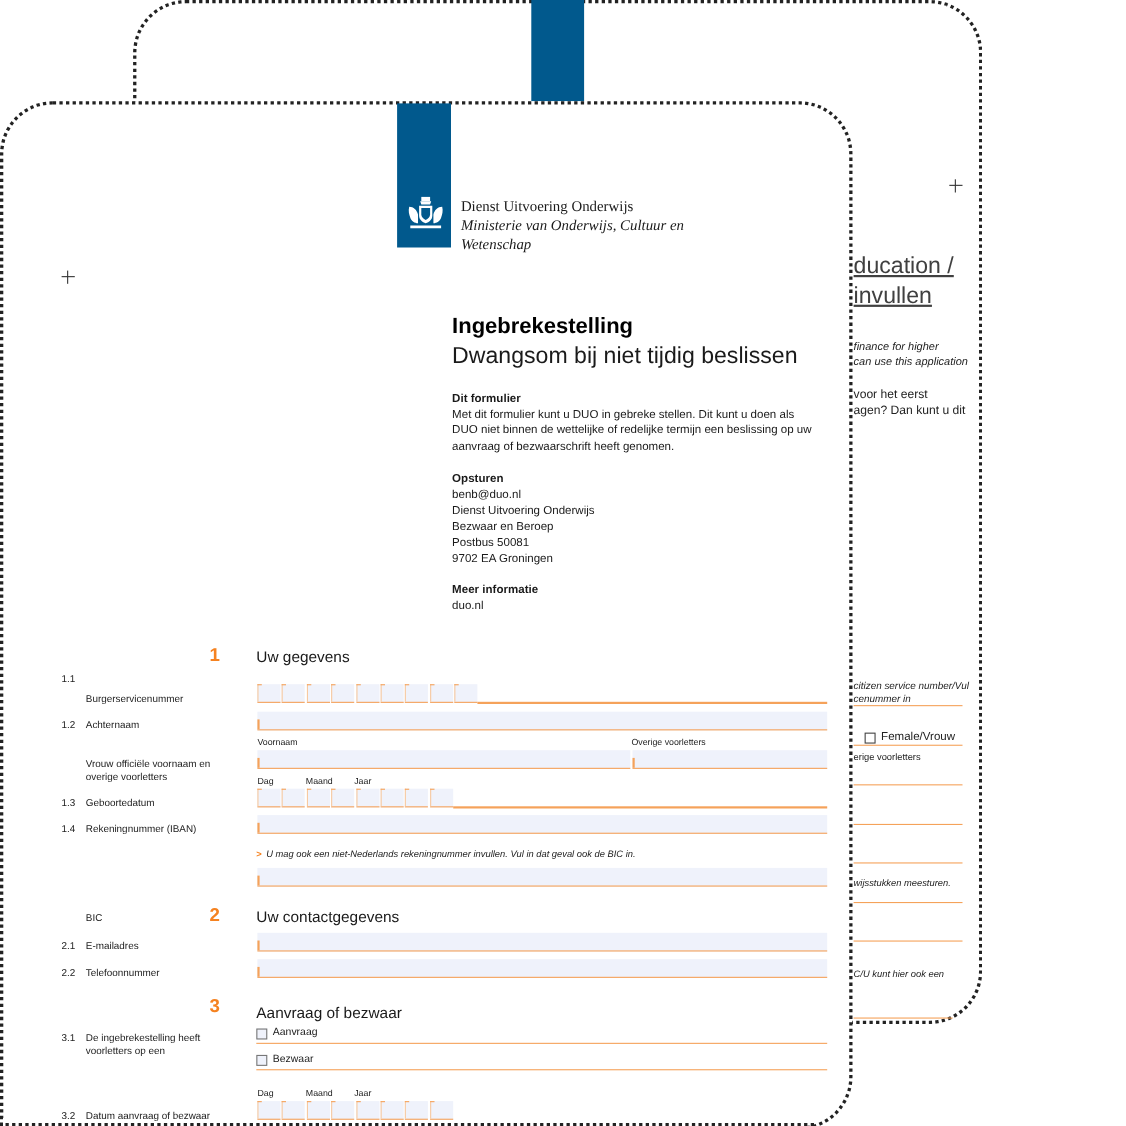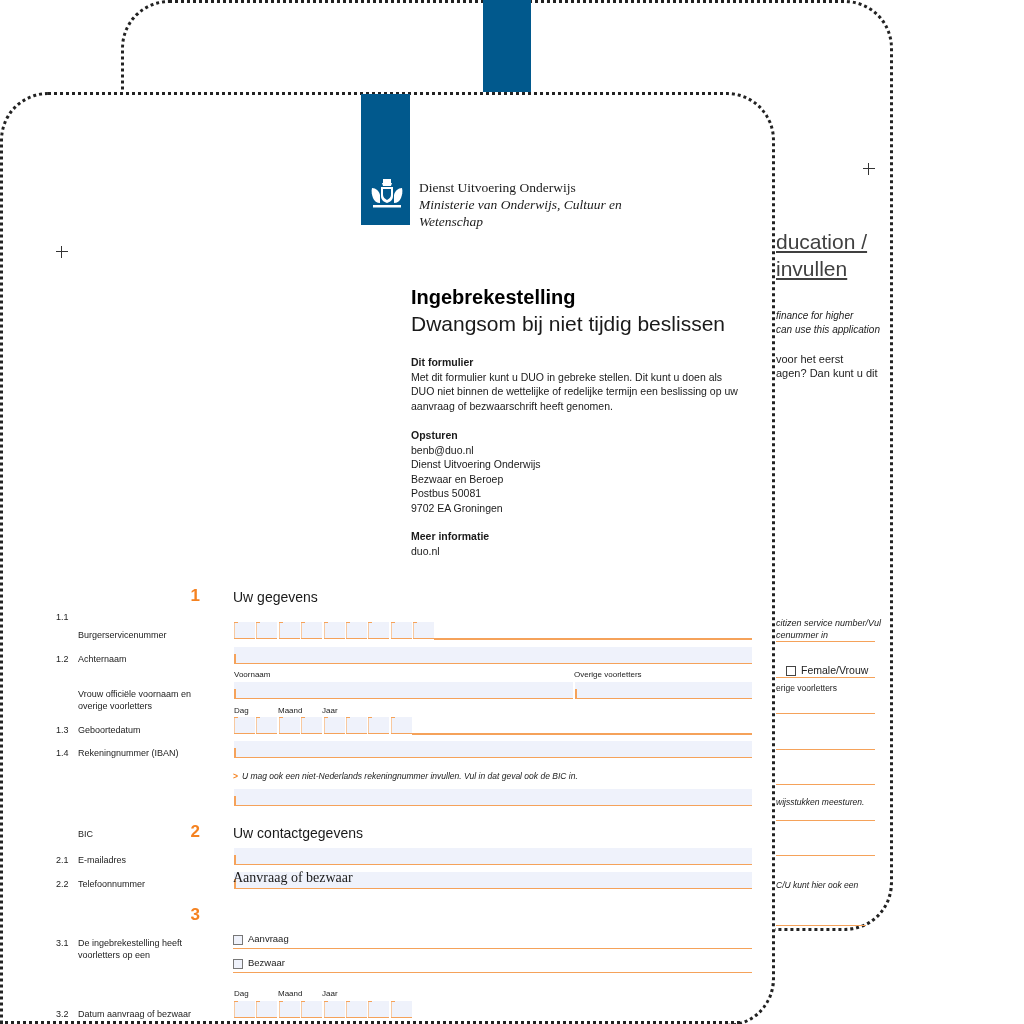--- a/index.html
+++ b/index.html
@@ -175,21 +175,21 @@
 <div class="sec-num" style="top:822px;">2</div>
 <div class="sec-title" style="top:825px;">Uw contactgegevens</div>
 <div class="q-num" style="top:855px;">2.1</div>
 <div class="q-label" style="top:854px;">E-mailadres</div>
 <div class="field" style="left:234px; top:848px; width:518px;"></div>
 <div class="q-num" style="top:879px;">2.2</div>
 <div class="q-label" style="top:878px;">Telefoonnummer</div>
 <div class="field" style="left:234px; top:872px; width:518px;"></div>
 
 <div class="sec-num" style="top:905px;">3</div>
-<div class="sec-title" style="top:870px;font-family:Liberation Serif, serif;">Aanvraag of bezwaar</div>
+<div class="sec-title" style="top:912px;">Aanvraag of bezwaar</div>
 <div class="q-num" style="top:938px;">3.1</div>
 <div class="q-label" style="top:937px;">
   <div>De ingebrekestelling heeft</div>
   <div>voorletters op een</div>
 </div>
 <div class="check-row" style="top:933px;">
   <div class="checkbox"></div>
   <div class="check-label">Aanvraag</div>
 </div>
 <div class="check-row" style="top:957px;">

